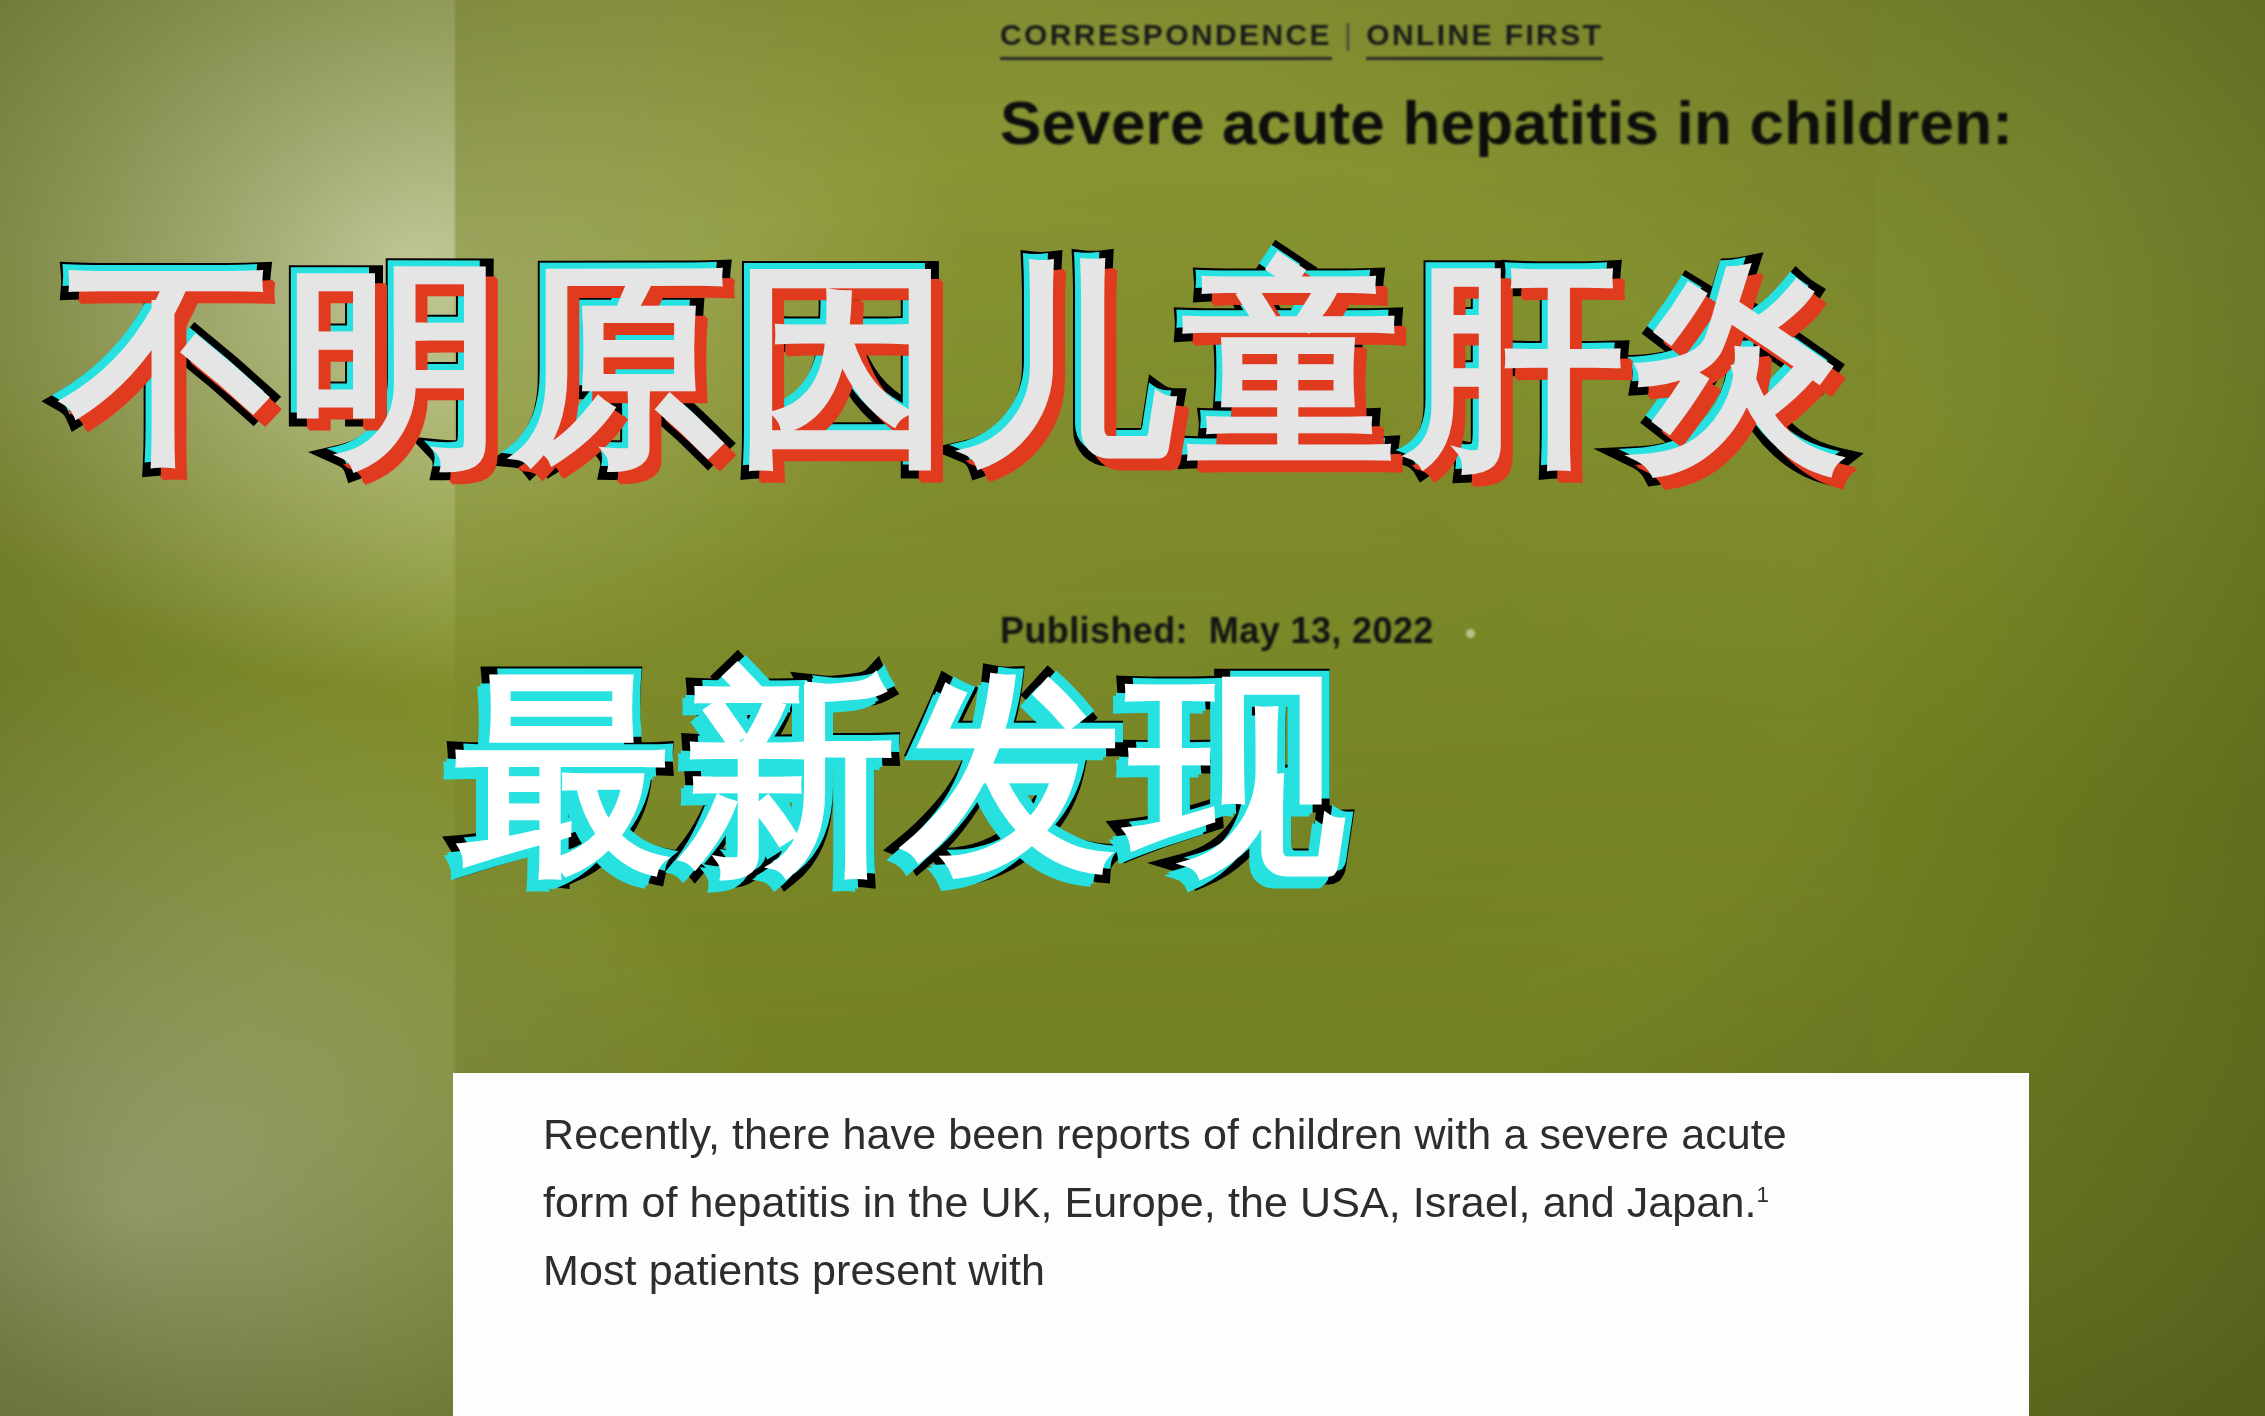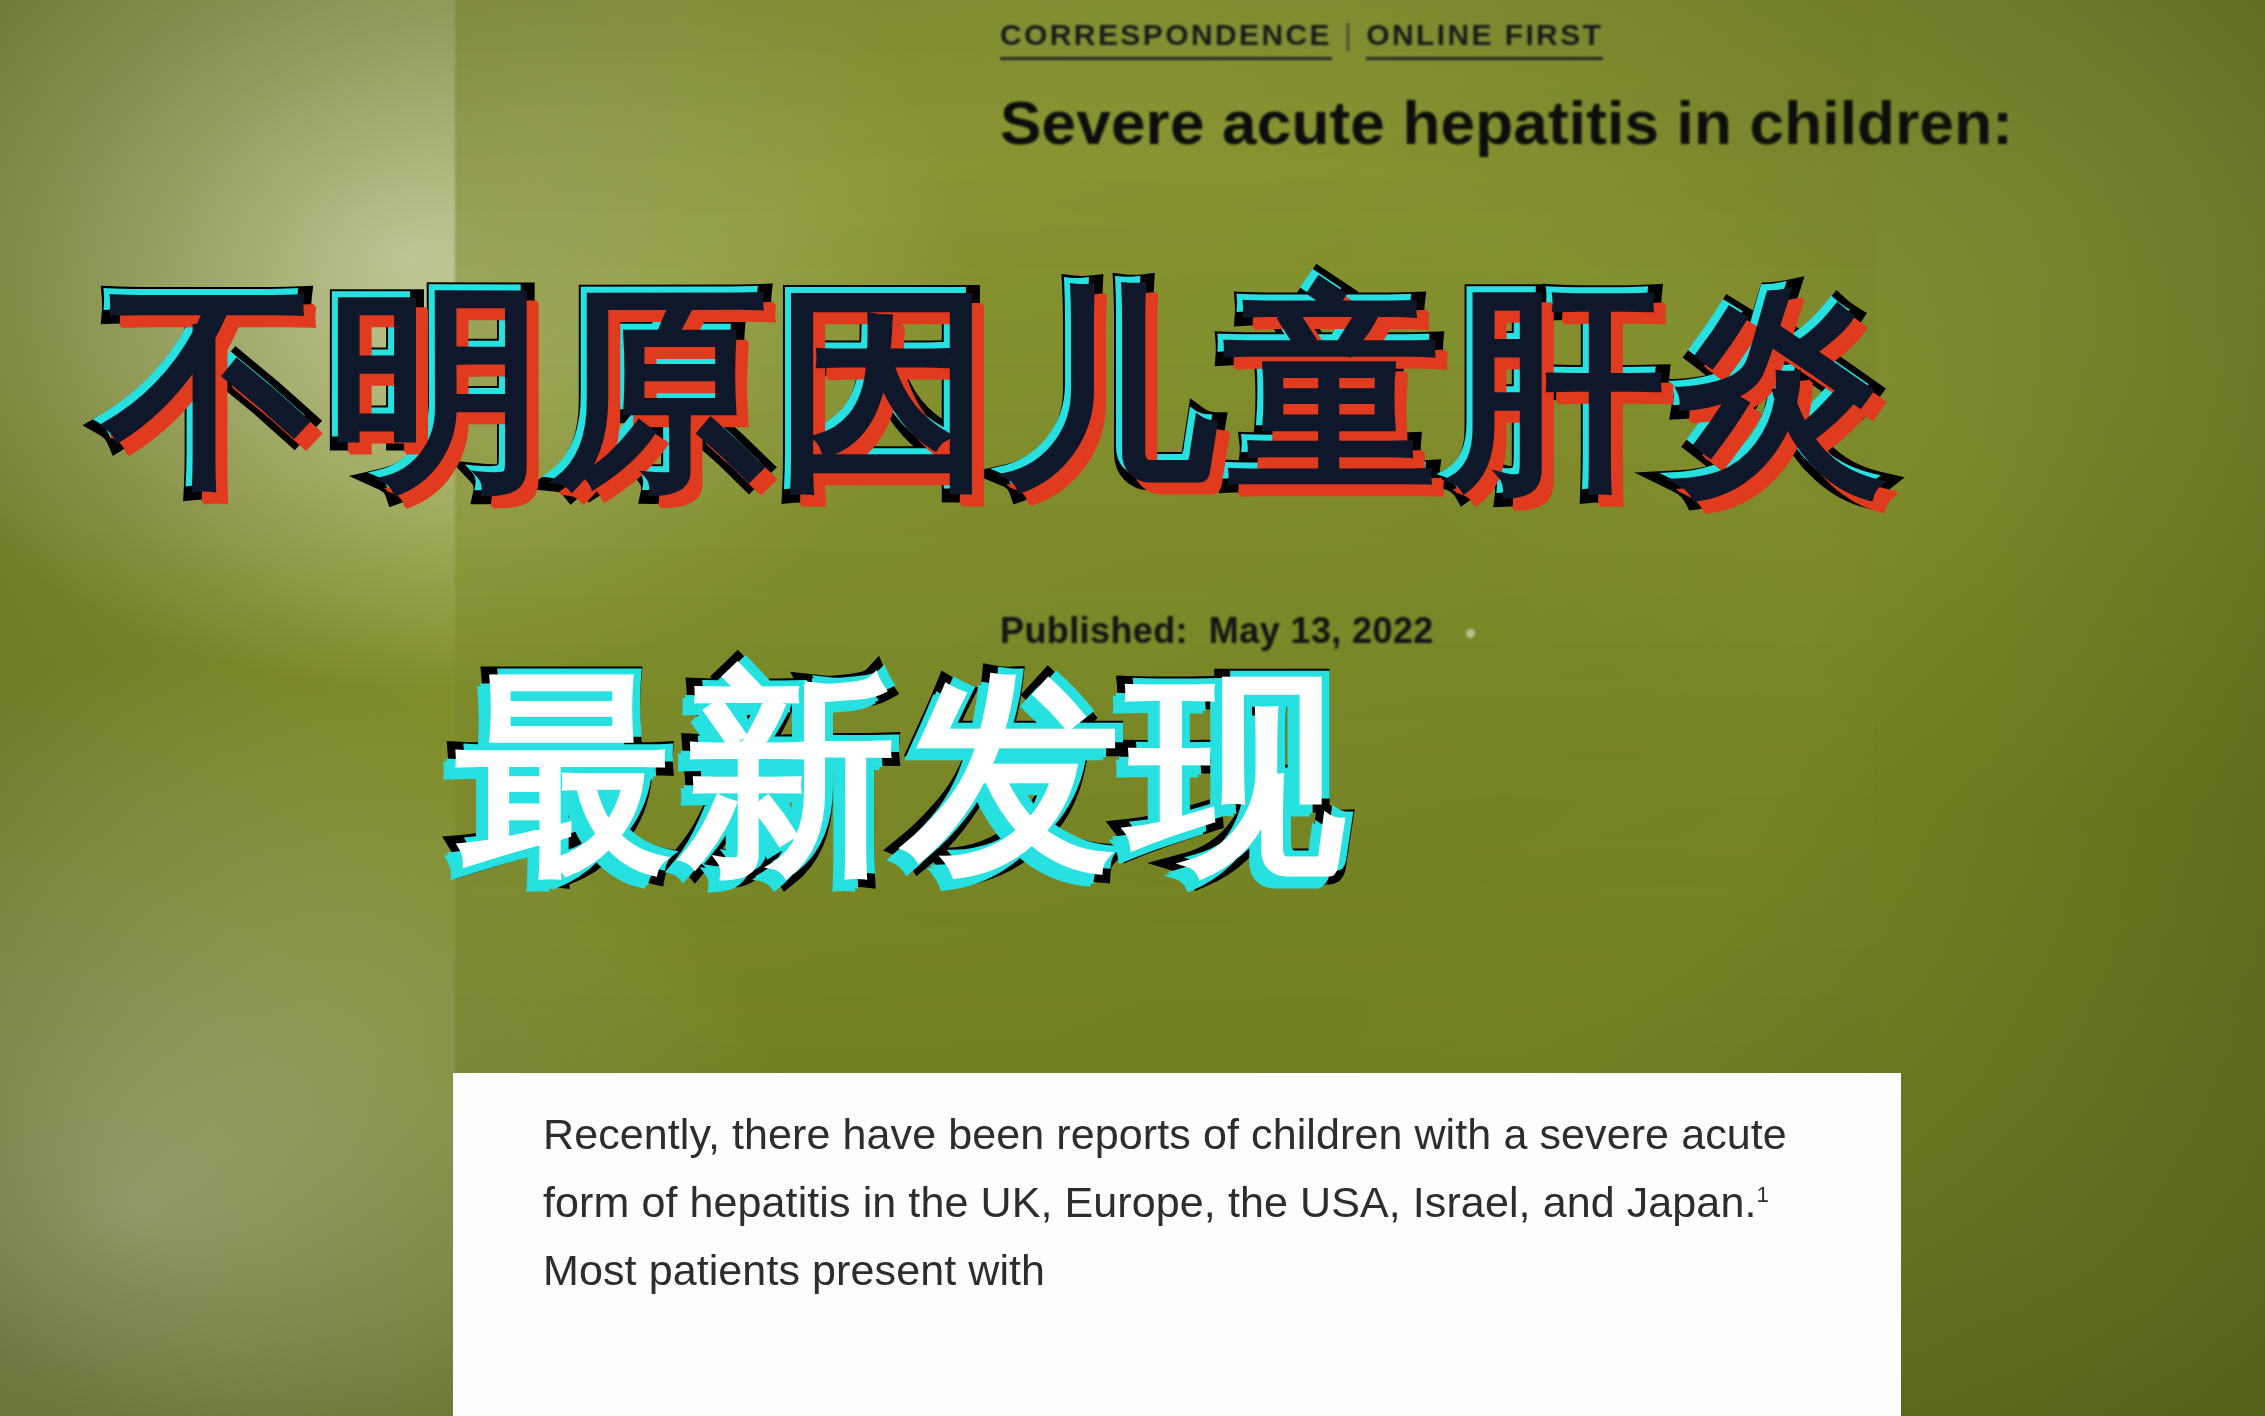--- a/index.html
+++ b/index.html
@@ -98,21 +98,21 @@
     background: #b9c089;
     margin-left: 22px;
     vertical-align: middle;
   }
 
   
   .body-card {
     position: absolute;
     left: 453px;
     top: 1073px;
-    width: 1448px;
+    width: 1576px;
     height: 343px;
     background: #fdfdfd;
   }
   .body-text {
     position: absolute;
     left: 90px;
     top: 28px;
     width: 1290px;
     font-size: 43px;
     line-height: 1.58;
@@ -126,30 +126,29 @@
 
   
   .caption {
     position: absolute;
     font-weight: 700;
     white-space: nowrap;
     letter-spacing: 6px;
   }
   .caption-1 {
     left: 62px;
-    top: 245px;
+    top: 221px;
     font-size: 218px;
-    color: #0f172a;
+    color: #e5e5e5;
     -webkit-text-stroke: 16px #000;
     paint-order: stroke fill;
     text-shadow:
       10px 10px 0 #e03a1f,
       12px 12px 0 #e03a1f,
       -6px -6px 0 #27e0e0;
-    margin-left: 41px;
   }
   .caption-1 .inner {
     position: relative;
   }
   .caption-2 {
     left: 455px;
     top: 630px;
     font-size: 218px;
     color: #ffffff;
     -webkit-text-stroke: 16px #000;

